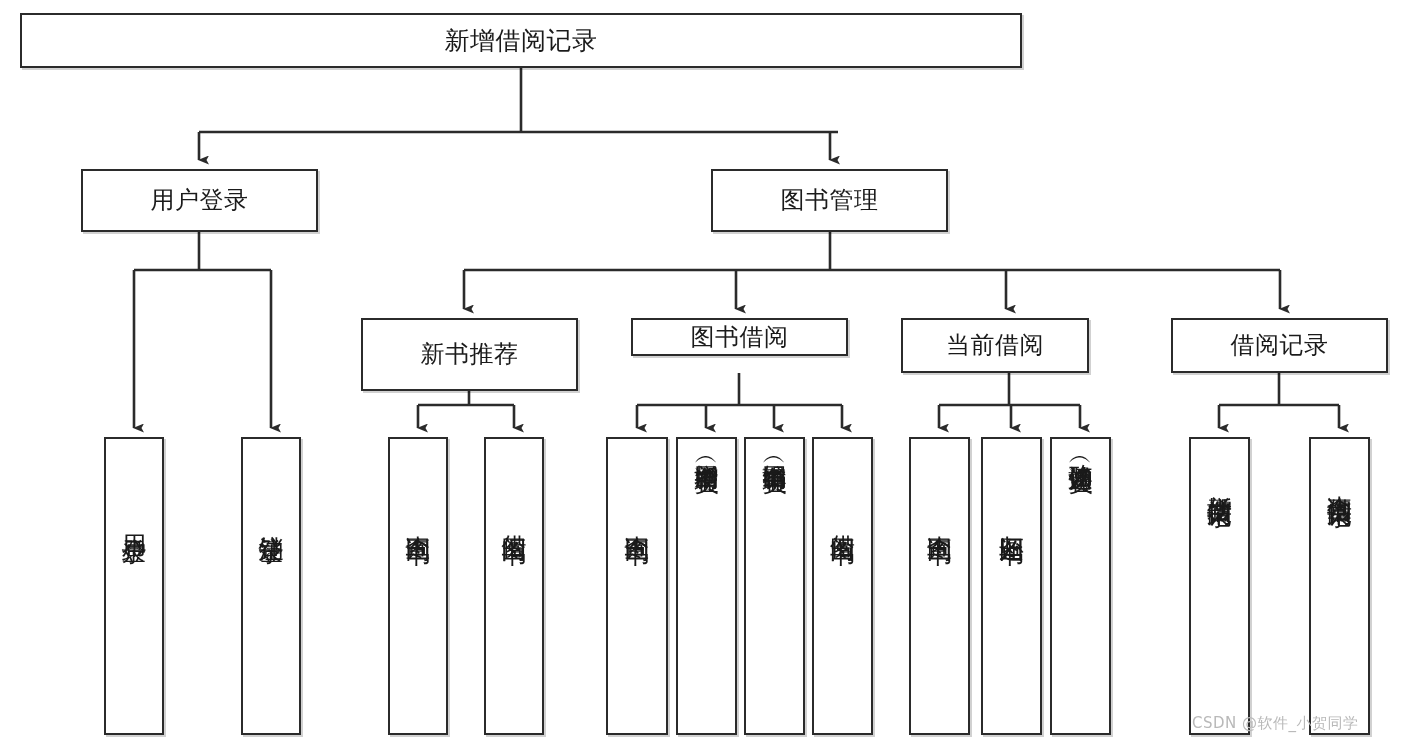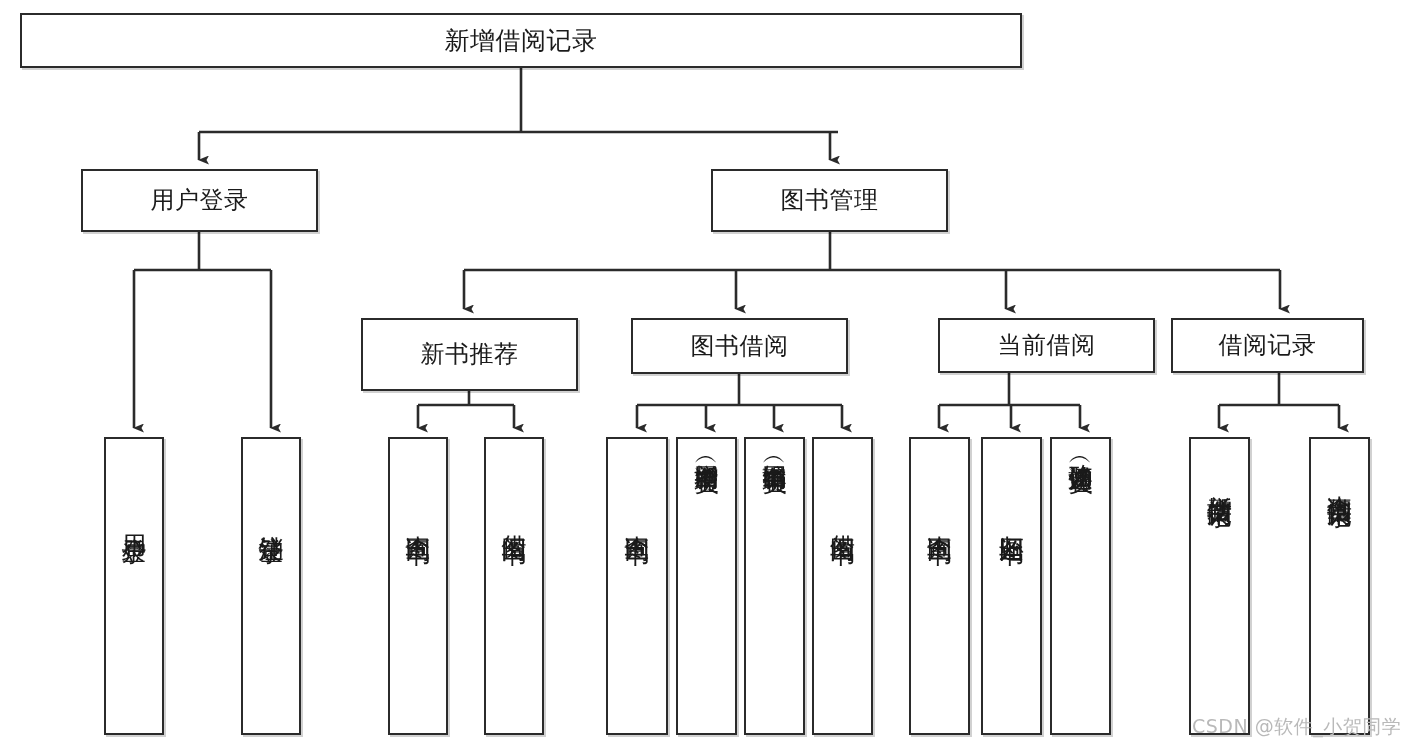--- a/index.html
+++ b/index.html
@@ -62,21 +62,21 @@
     letter-spacing: 2px;
     white-space: nowrap;
     -webkit-text-orientation: upright;
   }
   .node.v.tall .lbl {
     font-size: 24px;
     letter-spacing: 1px;
   }
   .watermark {
     position: absolute;
-    font-size: 19px;
+    font-size: 15px;
     color: #b9b9b9;
     white-space: nowrap;
     letter-spacing: 0.5px;
   }
 </style>
 </head>
 <body>
 
 <div id="canvas">
 
@@ -137,27 +137,27 @@
   <div class="node h" style="left:81px; top:169px; width:237px; height:63px;">
     <span class="lbl">用户登录</span>
   </div>
   <div class="node h" style="left:711px; top:169px; width:237px; height:63px;justify-content:center;">
     <span class="lbl">图书管理</span>
   </div>
 
   <div class="node h" style="left:361px; top:318px; width:217px; height:73px;">
     <span class="lbl">新书推荐</span>
   </div>
-  <div class="node h" style="left:631px; top:318px; width:217px; height:56px;">
+  <div class="node h" style="left:631px; top:318px; width:217px; height:38px;">
     <span class="lbl">图书借阅</span>
   </div>
-  <div class="node h" style="left:938px; top:318px; width:217px; height:55px;">
+  <div class="node h" style="left:901px; top:318px; width:188px; height:55px;">
     <span class="lbl">当前借阅</span>
   </div>
-  <div class="node h" style="left:1171px; top:318px; width:193px; height:55px;">
+  <div class="node h" style="left:1171px; top:318px; width:217px; height:55px;">
     <span class="lbl">借阅记录</span>
   </div>
 
   <div class="node v" style="left:104px; top:437px; width:60px; height:298px; padding-top:76px;">
     <span class="lbl">用户登录</span>
   </div>
   <div class="node v" style="left:241px; top:437px; width:60px; height:298px; padding-top:76px;">
     <span class="lbl">注销登录</span>
   </div>
   <div class="node v" style="left:388px; top:437px; width:60px; height:298px; padding-top:76px;">

